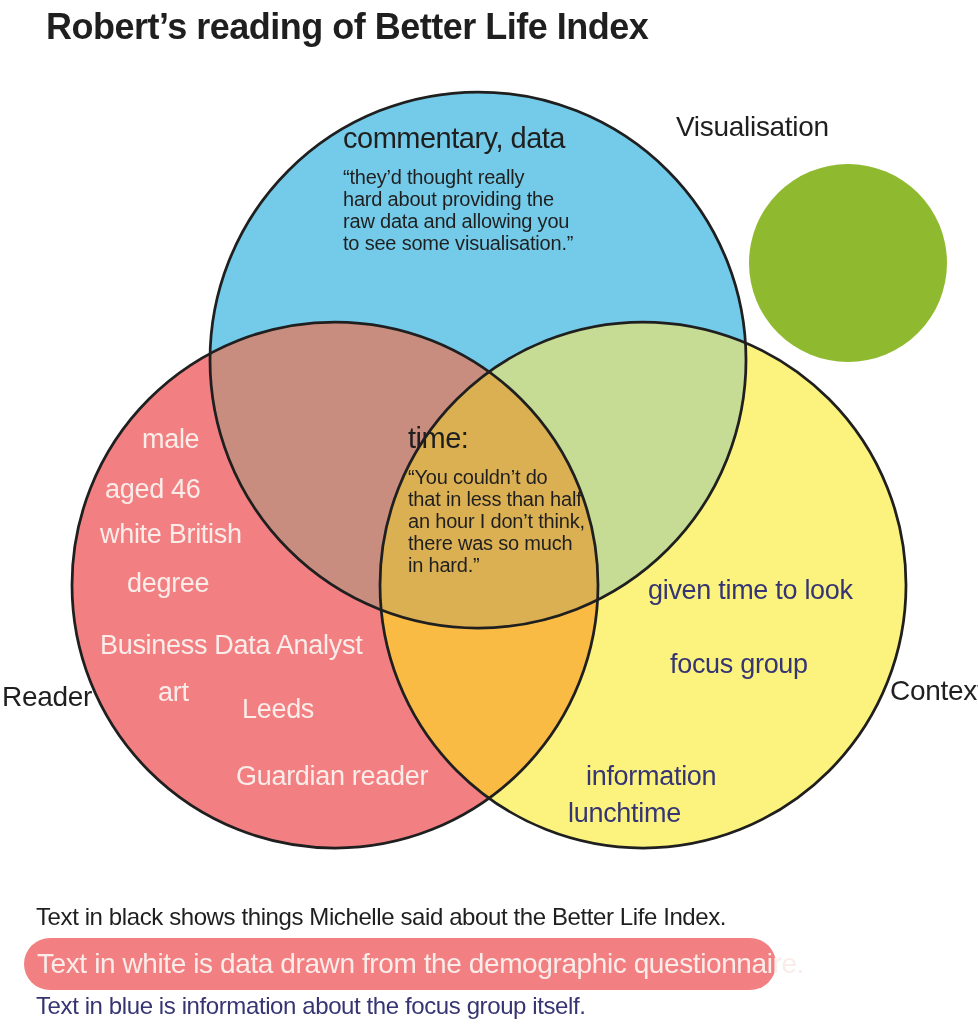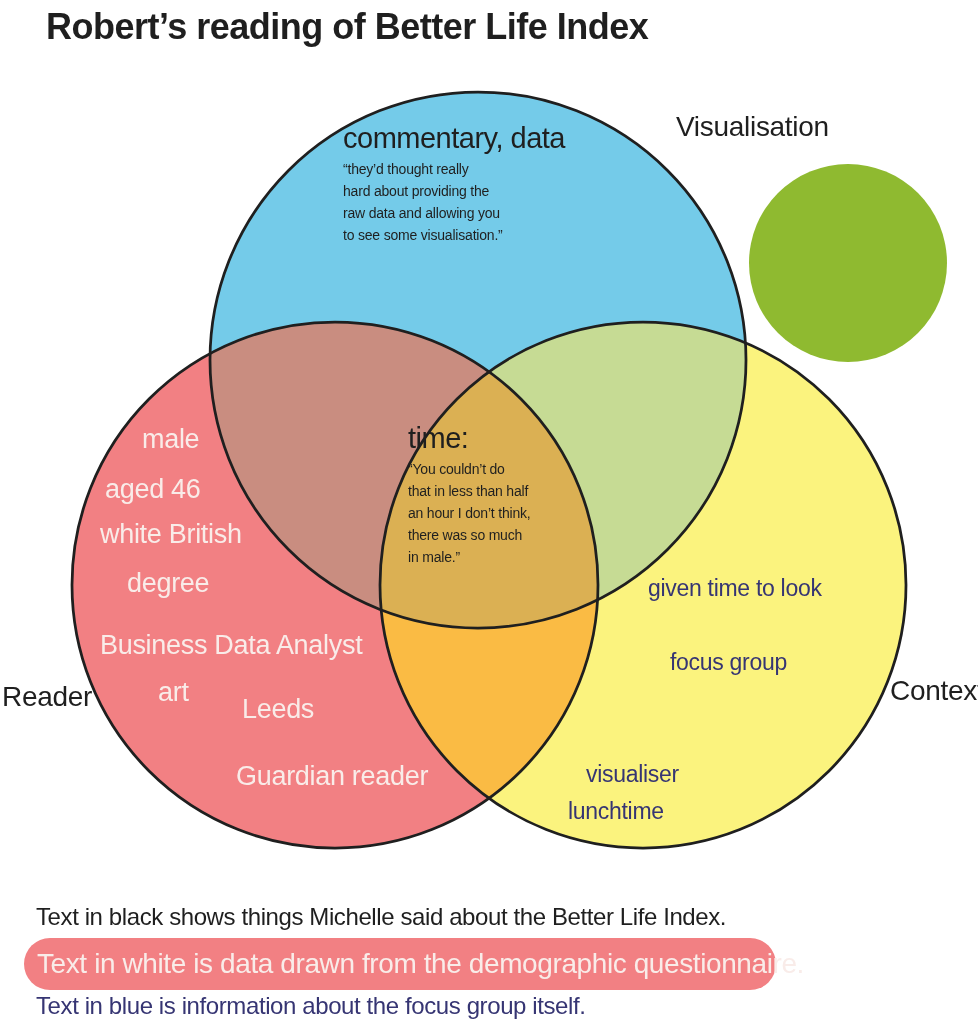--- a/index.html
+++ b/index.html
@@ -15,26 +15,26 @@
   .page{position:relative;width:810px;height:1024px}
   .venn{position:absolute;left:0;top:0;width:978px;height:1024px}
   .outline{fill:none;stroke:var(--outline);stroke-width:2.75}
   .t{position:absolute;white-space:nowrap;line-height:1.15}
   .title{position:absolute;left:46px;top:6px;font-size:36px;font-weight:bold;
     letter-spacing:-0.5px;white-space:nowrap}
   .label{font-size:28px;letter-spacing:-0.3px}
   .block{position:absolute}
   .h{font-weight:normal;font-size:29px;letter-spacing:-0.5px}
   .h.small{font-size:27px}
-  .q{font-size:14px;line-height:22px;letter-spacing:-0.2px;margin-top:3px;color:var(--text-black)}
+  .q{font-size:20px;line-height:22px;letter-spacing:-0.2px;margin-top:11px;color:var(--text-black)}
   .q div{white-space:nowrap}
   .witem{position:absolute;white-space:nowrap;color:var(--text-white);
     font-size:27px;letter-spacing:-0.3px}
   .bitem{position:absolute;white-space:nowrap;color:var(--text-blue);
-    font-size:23px;letter-spacing:-0.3px}
+    font-size:27px;letter-spacing:-0.3px}
   .legend-black{font-size:24px;letter-spacing:-0.4px;color:var(--text-black)}
   .legend-blue{font-size:24px;letter-spacing:-0.4px;color:var(--text-blue)}
   .pill{position:absolute;background:var(--red-circle);border-radius:26px;
     display:flex;align-items:center;padding-left:13px;color:var(--text-white);
     font-size:28px;letter-spacing:-0.4px;white-space:nowrap}
 </style>
 </head>
 <body>
 
 <div class="page">
@@ -92,36 +92,36 @@
   </div>
 
 
   <div class="block" style="left:408px;top:422px">
     <div class="h">time:</div>
     <div class="q">
       <div>“You couldn’t do</div>
       <div>that in less than half</div>
       <div>an hour I don’t think,</div>
       <div>there was so much</div>
-      <div>in male.”</div>
+      <div>in hard.”</div>
     </div>
   </div>
 
   <div class="witem" style="left:142px;top:424px">male</div>
   <div class="witem" style="left:105px;top:474px">aged 46</div>
   <div class="witem" style="left:100px;top:519px">white British</div>
   <div class="witem" style="left:127px;top:568px">degree</div>
   <div class="witem" style="left:100px;top:630px">Business Data Analyst</div>
   <div class="witem" style="left:242px;top:694px">Leeds</div>
   <div class="witem" style="left:158px;top:677px">art</div>
   <div class="witem" style="left:236px;top:761px">Guardian reader</div>
 
   <div class="bitem" style="left:648px;top:575px">given time to look</div>
   <div class="bitem" style="left:670px;top:649px">focus group</div>
-  <div class="bitem" style="left:586px;top:761px">visualiser</div>
+  <div class="bitem" style="left:586px;top:761px">information</div>
   <div class="bitem" style="left:568px;top:798px">lunchtime</div>
 
   <div class="t legend-black" style="left:36px;top:903px">Text in black shows things Michelle said about the Better Life Index.</div>
   <div class="pill" style="left:24px;top:938px;width:752px;height:52px">
     <span>Text in white is data drawn from the demographic questionnaire.</span>
   </div>
   <div class="t legend-blue" style="left:36px;top:992px">Text in blue is information about the focus group itself.</div>
 
 </div>
 

